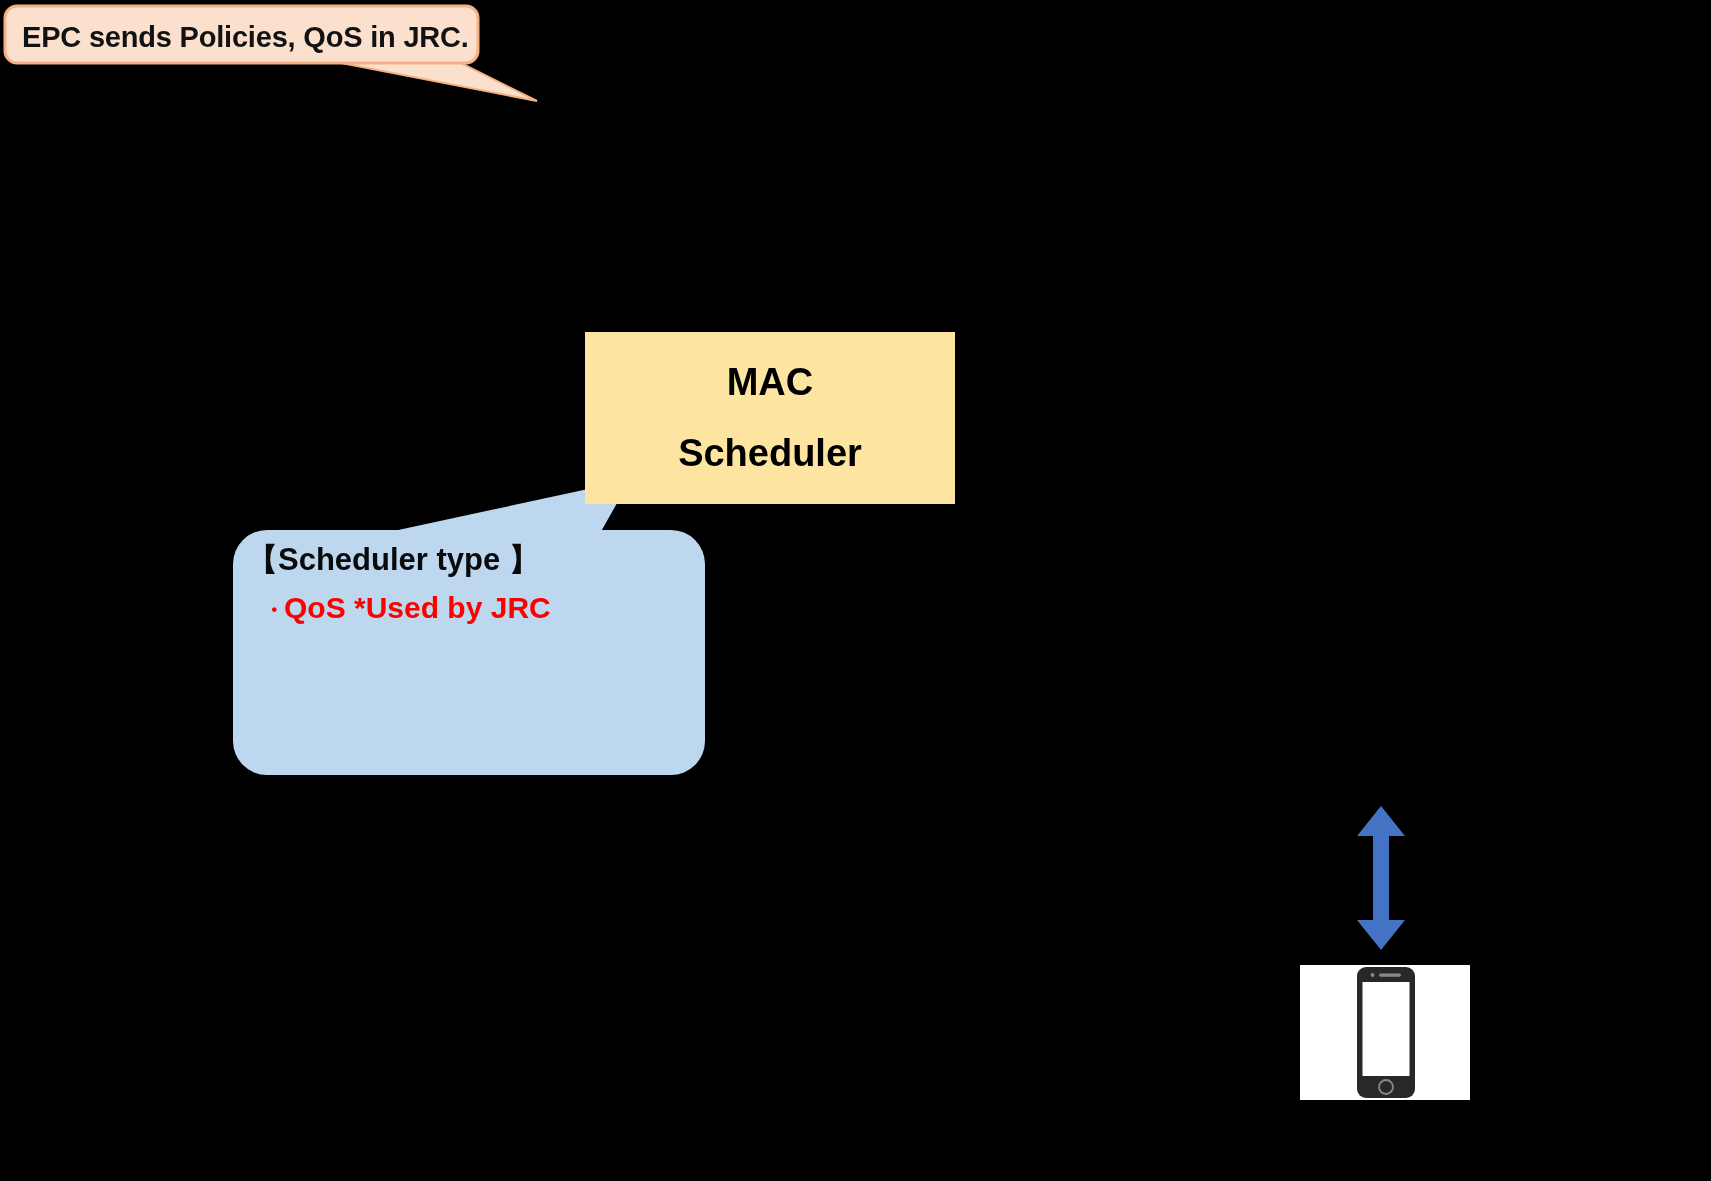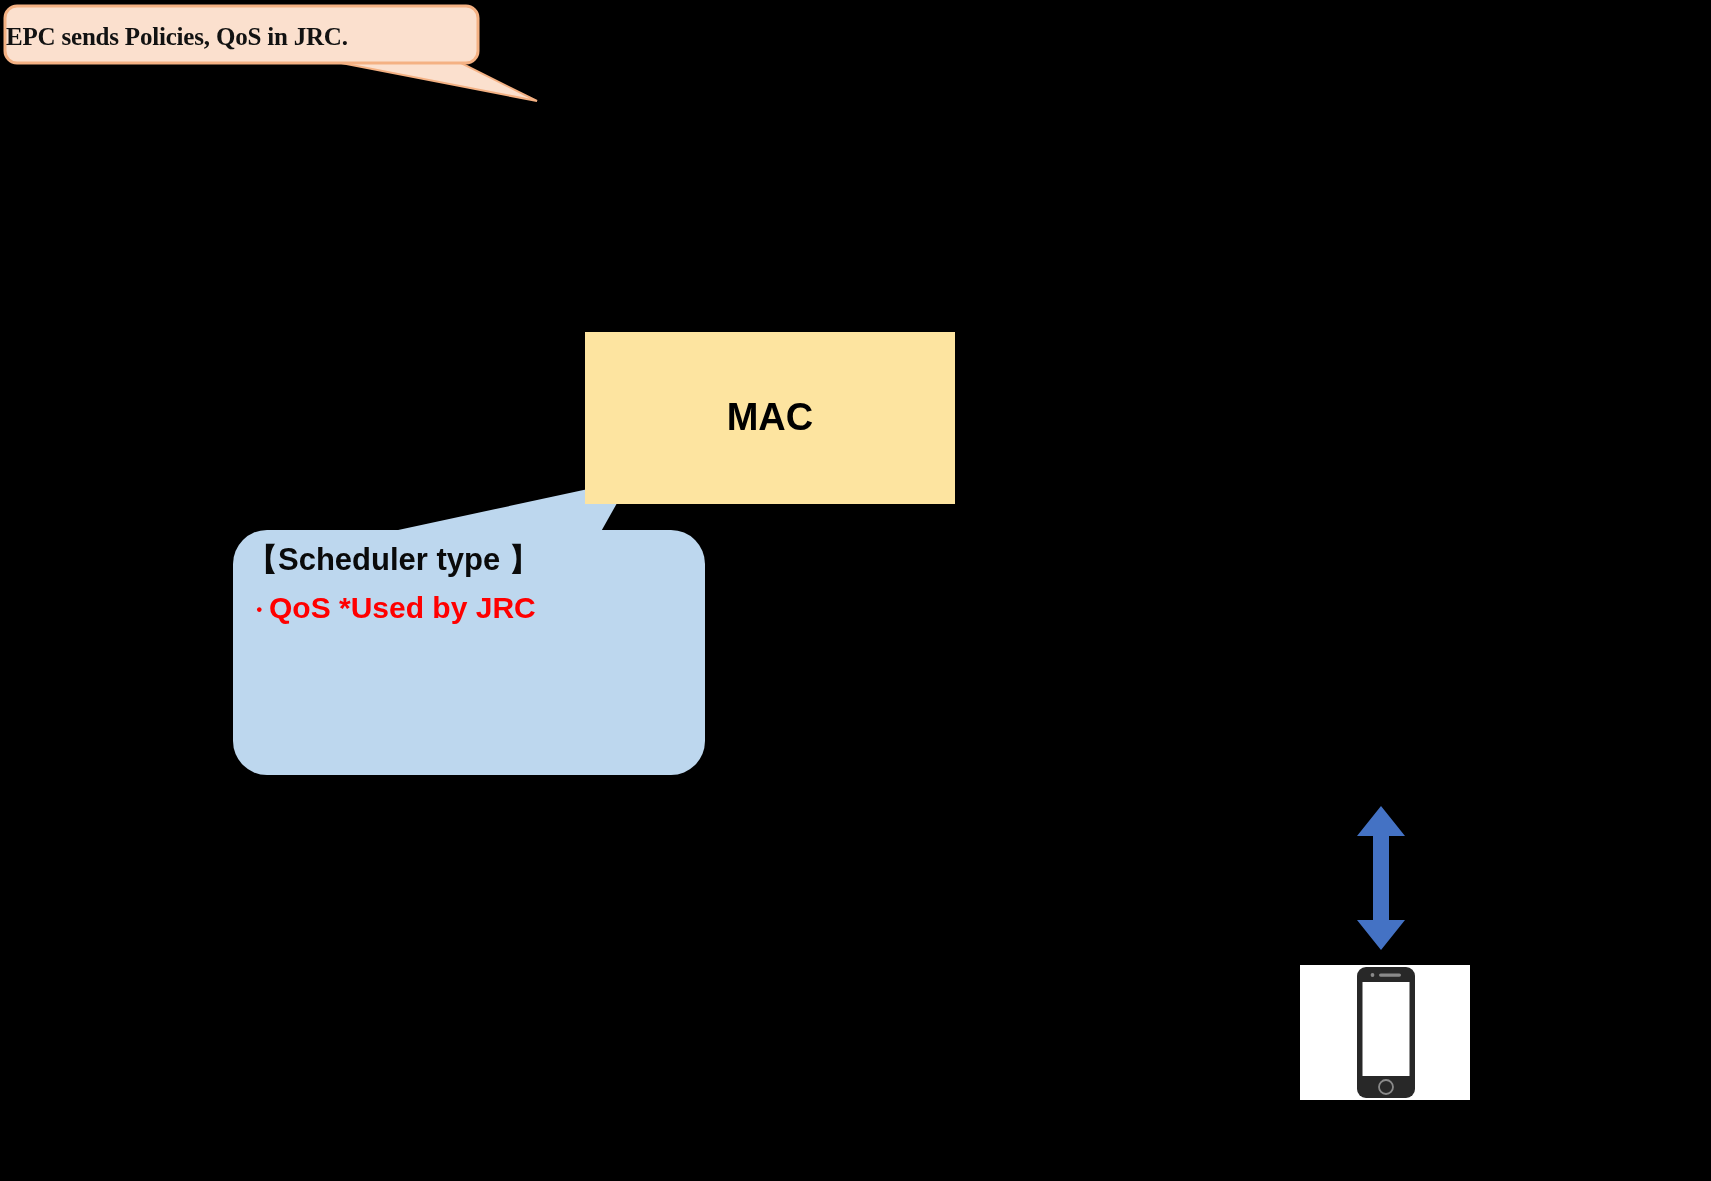--- a/index.html
+++ b/index.html
@@ -36,31 +36,30 @@
   .epc-callout-svg {
     position: absolute;
     left: 0;
     top: 0;
     width: 560px;
     height: 115px;
     display: block;
   }
   .epc-callout-text {
     position: absolute;
-    left: 6px;
+    left: 22px;
     top: 17px;
     width: 450px;
     height: 40px;
     line-height: 40px;
-    font-size: 25px;
+    font-size: 29px;
     font-weight: bold;
     color: #121212;
     white-space: nowrap;
     letter-spacing: -0.2px;
-    font-family: Liberation Serif, serif;
   }
 
   
   .mac-box {
     position: absolute;
     left: 585px;
     top: 332px;
     width: 370px;
     height: 172px;
     background: #FDE4A0;
@@ -118,20 +117,21 @@
     margin-top: 6px;
   }
   .sched-item .bullet {
     display: inline-block;
     width: 22px;
     font-size: 24px;
   }
   .sched-item.highlight {
     color: #FF0000;
     font-weight: bold;
+    margin-left: 15px;
   }
 
   
   .link-arrow {
     position: absolute;
     left: 1355px;
     top: 806px;
     width: 52px;
     height: 144px;
     z-index: 2;
@@ -166,20 +166,21 @@
 
       <path d="M 300 55 L 445 55 L 537 101 Z" fill="#FBE0CE" stroke="#F4B183" stroke-width="2"></path>
 
       <rect x="5" y="6" width="473" height="57" rx="12" ry="12" fill="#FBE0CE" stroke="#F4B183" stroke-width="3"></rect>
     </svg>
     <div class="epc-callout-text">EPC sends Policies, QoS in JRC.</div>
   </div>
 
   <div class="mac-box">
     <div class="mac-line">MAC</div>
+    <div class="mac-line">Scheduler</div>
   </div>
 
   <div class="sched-callout-wrap">
     <svg class="sched-callout-svg" viewBox="0 0 500 330" xmlns="http://www.w3.org/2000/svg">
 
       <path d="M 150 70 L 405 15 L 360 95 Z" fill="#BDD7EE"></path>
 
       <rect x="8" y="65" width="472" height="245" rx="34" ry="34" fill="#BDD7EE"></rect>
     </svg>
 

